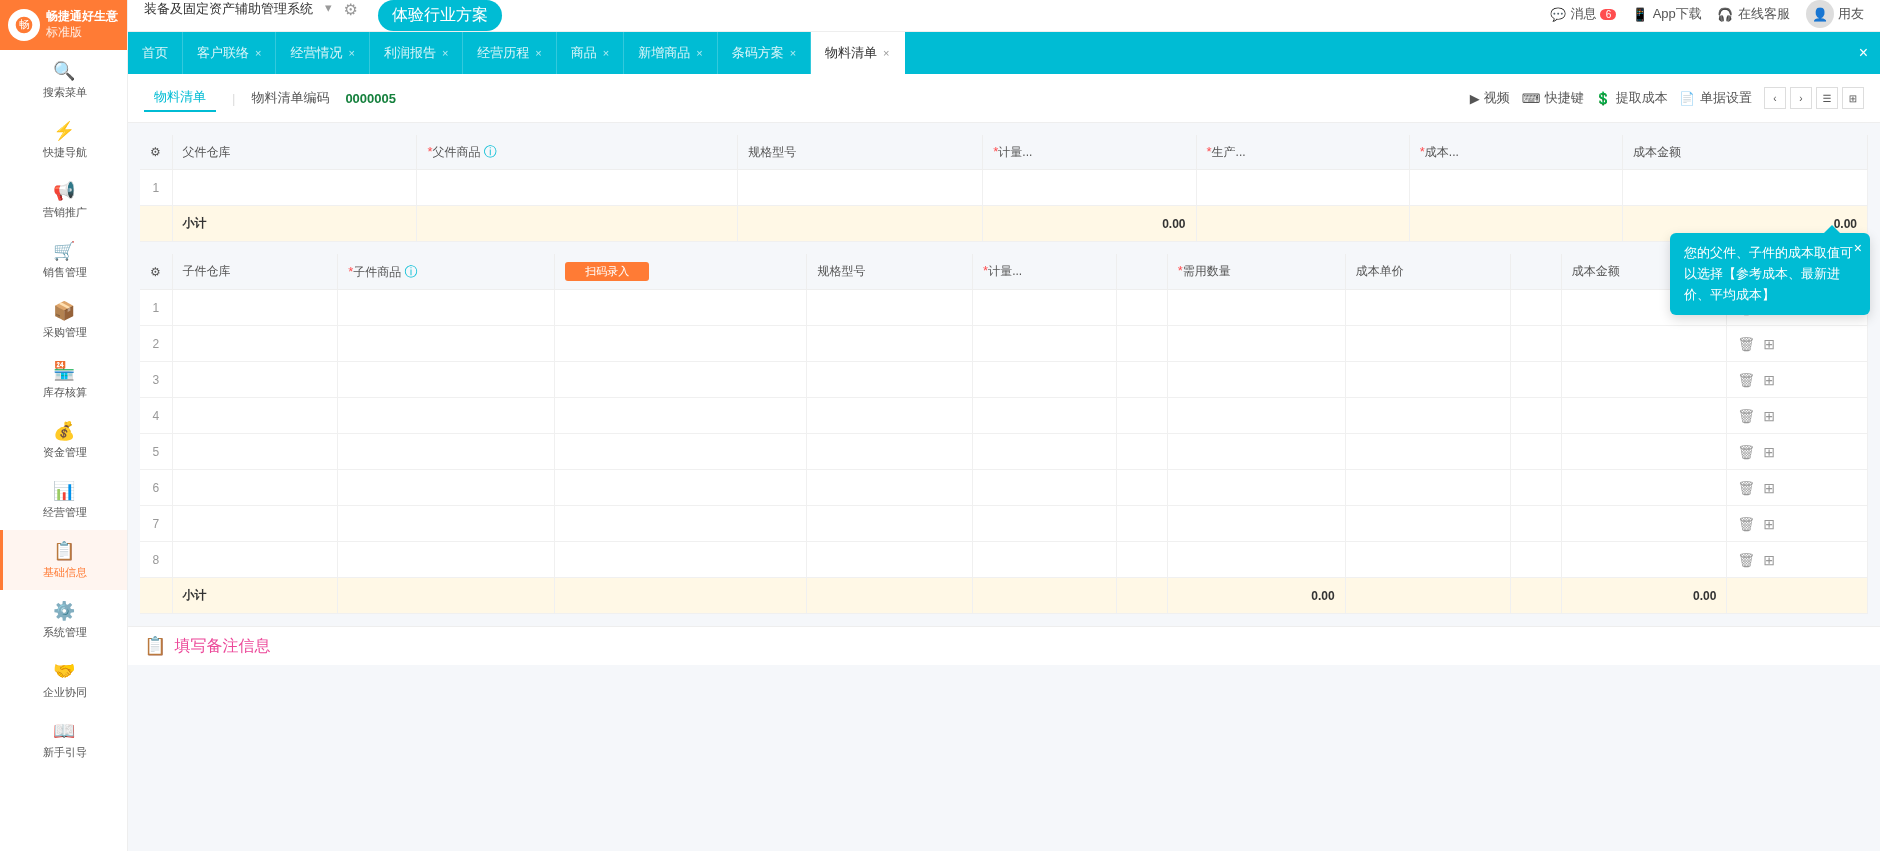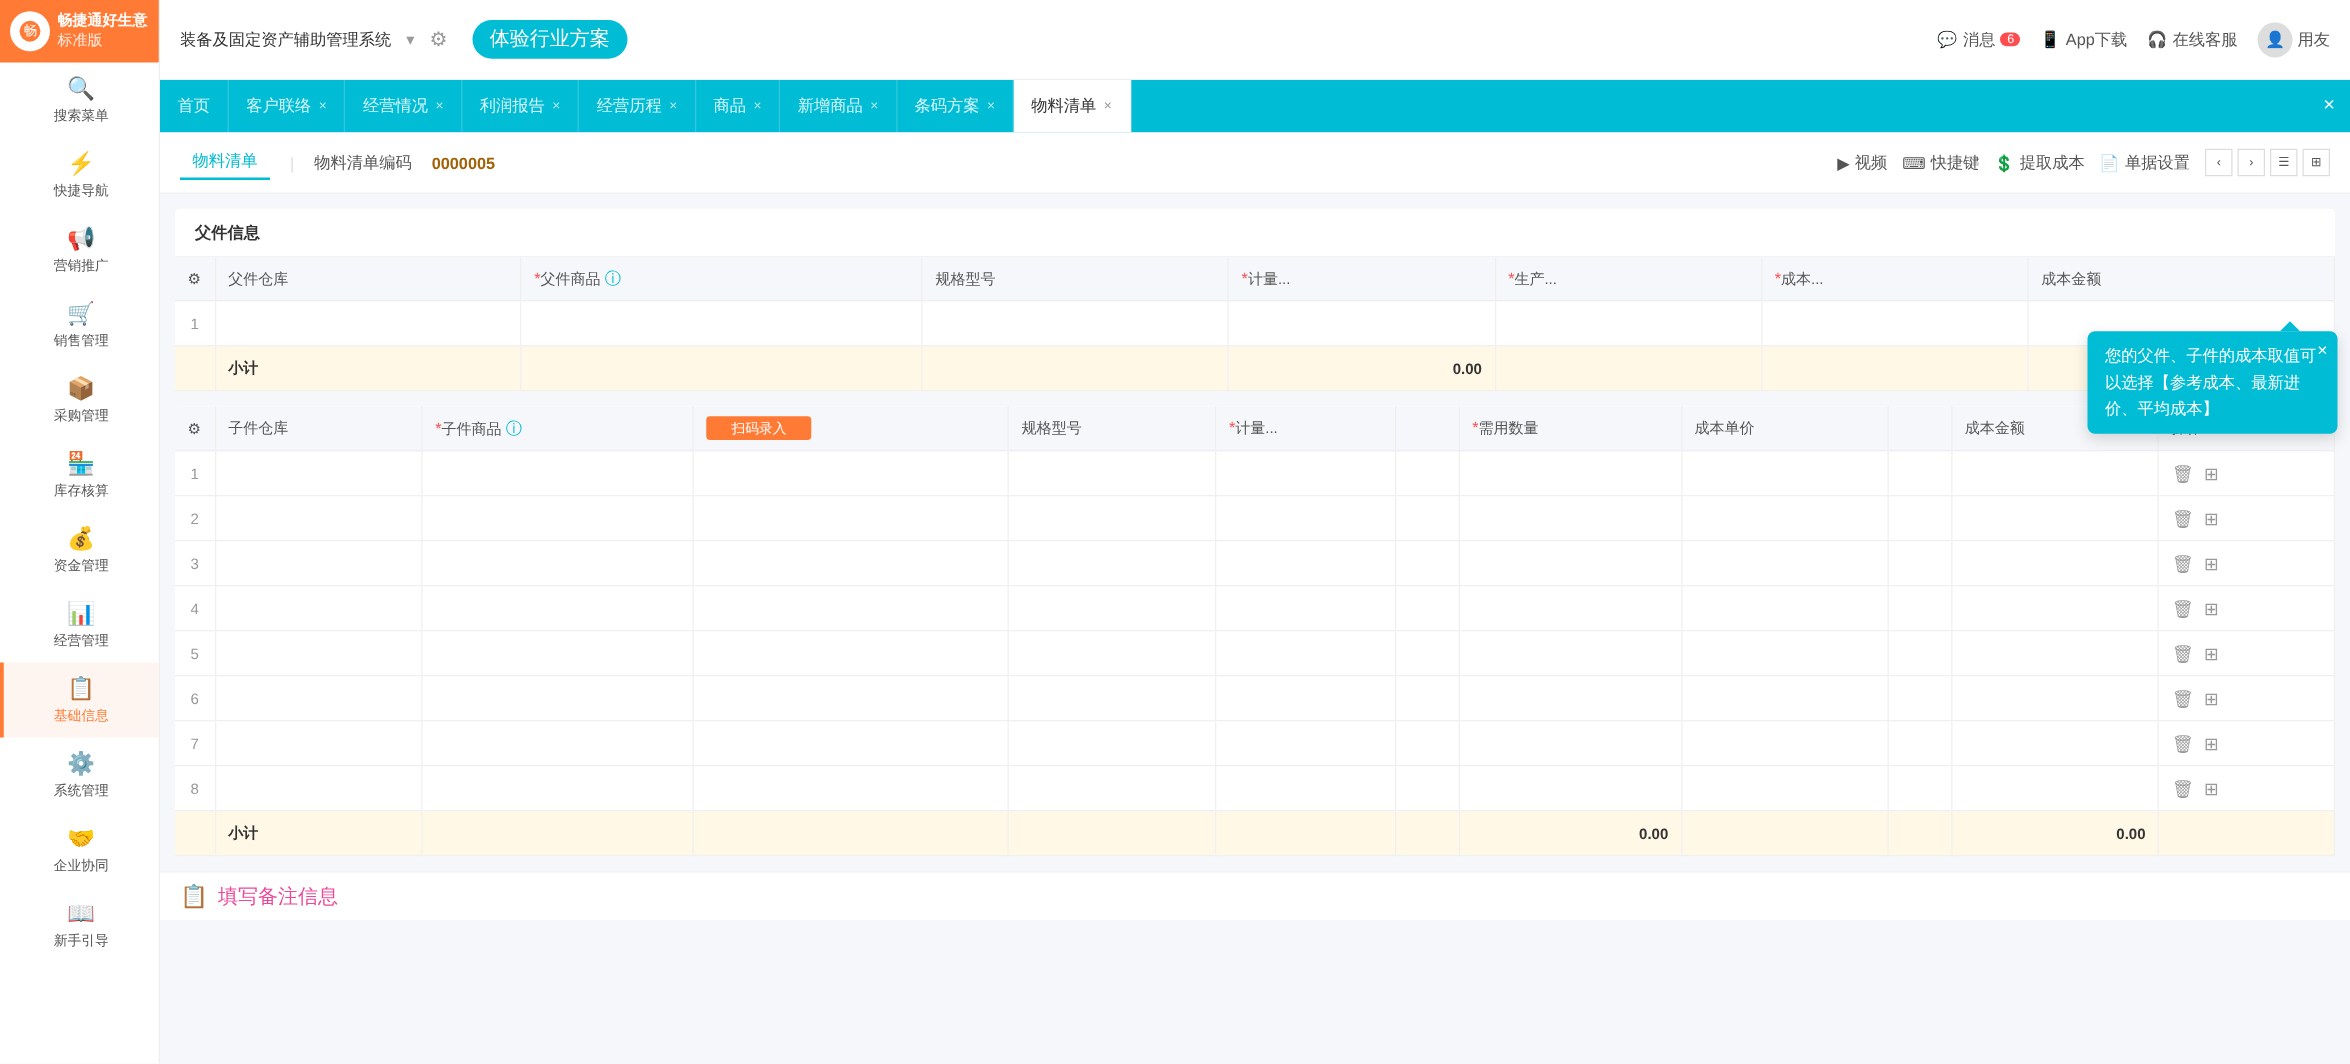--- a/index.html
+++ b/index.html
@@ -15,21 +15,21 @@
     .sidebar-nav { flex: 1; overflow-y: auto; }
     .sidebar-item { display: flex; flex-direction: column; align-items: center; padding: 10px 4px; cursor: pointer; color: #555; border-left: 3px solid transparent; }
     .sidebar-item.active { background: #fff5f0; color: #ff7b35; border-left-color: #ff7b35; }
     .sidebar-item-icon { font-size: 18px; margin-bottom: 3px; }
     .sidebar-item-label { font-size: 11px; text-align: center; }
 
     
     .main { flex: 1; display: flex; flex-direction: column; overflow: hidden; }
 
     
-    .topbar { height: 64px; background: #fff; display: flex; align-items: center; padding: 0 16px; border-bottom: 1px solid #eee; gap: 12px; }
+    .topbar { height: 32px; background: #fff; display: flex; align-items: flex-start; padding: 0 16px; border-bottom: 1px solid #eee; gap: 12px; }
     .topbar-btn { background: #00bcd4; color: #fff; border: none; border-radius: 16px; padding: 5px 14px; cursor: pointer; font-size: 16px; margin-left: 8px; }
     .topbar-right { margin-left: auto; display: flex; align-items: center; gap: 16px; color: #555; font-size: 12px; }
     .topbar-right-item { display: flex; align-items: center; gap: 4px; cursor: pointer; }
     .topbar-badge { background: #ff4d4f; color: #fff; border-radius: 10px; padding: 0 5px; font-size: 10px; min-width: 16px; text-align: center; }
     .topbar-avatar { width: 28px; height: 28px; background: #ddd; border-radius: 50%; display: flex; align-items: center; justify-content: center; font-size: 12px; color: #666; }
 
     
     .nav-tabs { background: #00bcd4; display: flex; align-items: center; height: 42px; overflow-x: auto; flex-shrink: 0; }
     .nav-tab { display: flex; align-items: center; padding: 0 14px; height: 42px; color: rgba(255,255,255,0.85); cursor: pointer; white-space: nowrap; font-size: 13px; border-right: 1px solid rgba(255,255,255,0.2); }
     .nav-tab.active { background: #fff; color: #333; }
@@ -37,21 +37,21 @@
     .nav-tab.active .tab-close { color: #999; }
     .nav-tab-close-all { margin-left: auto; padding: 0 12px; color: #fff; cursor: pointer; font-size: 16px; }
 
     
     .content { flex: 1; overflow: auto; background: #f5f7fa; padding: 0; }
 
     
     .page-header { background: #fff; padding: 10px 16px; display: flex; align-items: center; gap: 16px; border-bottom: 1px solid #eee; }
     .page-header-tab { padding: 4px 10px; font-size: 13px; color: #555; cursor: pointer; }
     .page-header-tab.active { color: #00bcd4; border-bottom: 2px solid #00bcd4; }
-    .page-header-code { color: #a16207; font-weight: bold; }
+    .page-header-code { color: #15803d; font-weight: bold; }
     .page-header-actions { margin-left: auto; display: flex; align-items: center; gap: 12px; font-size: 12px; color: #555; }
     .page-header-action { display: flex; align-items: center; gap: 4px; cursor: pointer; }
 
     
     .section { background: #fff; margin: 12px; border-radius: 4px; }
     .section-title { padding: 10px 16px; font-weight: bold; color: #333; font-size: 13px; border-bottom: 1px solid #f0f0f0; }
 
     
     .data-table { width: 100%; border-collapse: collapse; }
     .data-table th { background: #f5f7fa; padding: 8px 10px; text-align: left; font-weight: 500; color: #555; border-bottom: 1px solid #eee; border-right: 1px solid #eee; font-size: 12px; white-space: nowrap; }
@@ -255,21 +255,20 @@
     </div>
 
     <div style="position:relative;">
       <div class="tooltip-box">
         <span class="tooltip-close">×</span>
         <span>您的父件、子件的成本取值可以选择【参考成本、最新进价、平均成本】</span>
       </div>
     </div>
 
     <div class="section">
-      <div class="section-title">父件信息</div>
       <table class="data-table">
         <thead>
           <tr>
             <th class="gear-col">⚙</th>
             <th>父件仓库</th>
             <th><span class="required">*</span>父件商品 <span style="color:#00bcd4;">ⓘ</span></th>
             <th>规格型号</th>
             <th><span class="required">*</span>计量...</th>
             <th><span class="required">*</span>生产...</th>
             <th><span class="required">*</span>成本...</th>

